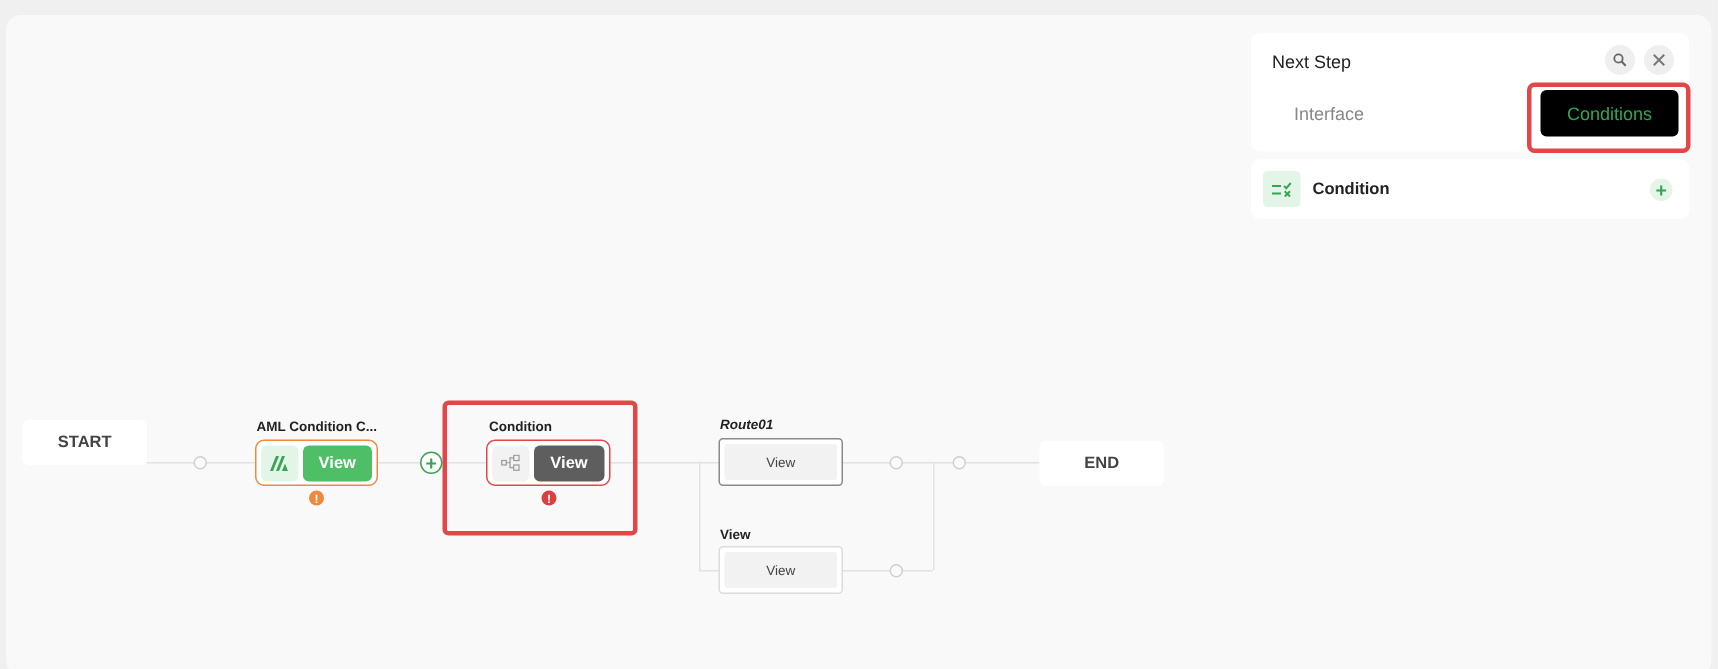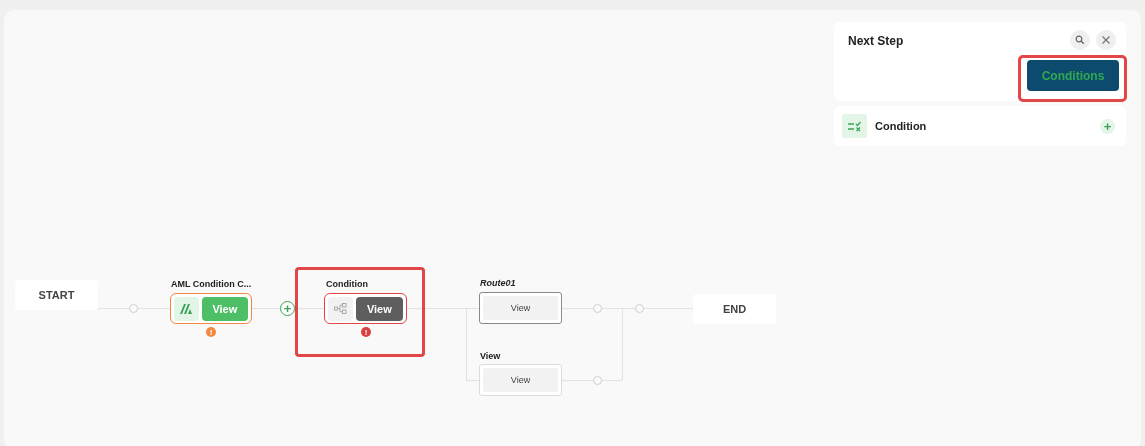--- a/index.html
+++ b/index.html
@@ -12,24 +12,24 @@
   .terminal { position: absolute; height: 30px; background: #fff; border-radius: 4px; display: flex; align-items: center; justify-content: center; font-size: 11px; font-weight: bold; color: #444; }
   .node-title { position: absolute; font-size: 9px; font-weight: bold; color: #222; white-space: nowrap; }
   .node-box { position: absolute; display: flex; align-items: center; gap: 3px; padding: 3px; border-radius: 6px; background: #fff; }
   .icon-tile { width: 25px; height: 24px; border-radius: 4px; display: flex; align-items: center; justify-content: center; }
   .view-btn { height: 24px; border-radius: 4px; display: flex; align-items: center; justify-content: center; font-size: 11px; font-weight: bold; color: #fff; cursor: pointer; }
   .warn { position: absolute; width: 10px; height: 10px; border-radius: 50%; color: #fff; font-size: 8px; font-weight: bold; display: flex; align-items: center; justify-content: center; }
   .route-box { position: absolute; width: 83px; height: 32px; border-radius: 3px; background: #fff; padding: 3px; }
   .route-inner { width: 100%; height: 100%; border-radius: 2px; background: #f2f2f2; display: flex; align-items: center; justify-content: center; font-size: 9px; color: #444; cursor: pointer; }
   .hl { position: absolute; border: 3px solid #e24646; border-radius: 4px; pointer-events: none; }
   .panel { position: absolute; left: 834px; top: 22px; width: 292px; height: 79px; background: #fff; border-radius: 6px; }
-  .panel-title { position: absolute; left: 14px; top: 12px; font-size: 12px; font-weight: bold; color: #222; }
+  .panel-title { position: absolute; left: 14px; top: 12px; font-size: 12px; font-weight: normal; color: #222; }
   .round-btn { position: absolute; width: 20px; height: 20px; border-radius: 50%; background: #efefef; display: flex; align-items: center; justify-content: center; cursor: pointer; }
   .tab { position: absolute; top: 38px; height: 31px; display: flex; align-items: center; justify-content: center; font-size: 12px; color: #888; cursor: pointer; }
-  .tab.active { background: #0c4a6e; color: #2fa84f; font-weight: bold; border-radius: 4px; }
+  .tab.active { background: #000000; color: #2fa84f; font-weight: normal; border-radius: 4px; }
   .cond-card { position: absolute; left: 834px; top: 106px; width: 292px; height: 40px; background: #fff; border-radius: 6px; }
 </style>
 </head>
 <body>
 
 <div class="canvas"></div>
 
 <div class="hline" style="left:98px;top:308px;width:73px;"></div>
 <div class="hline" style="left:251px;top:308px;width:78px;"></div>
 <div class="hline" style="left:407px;top:308px;width:73px;"></div>
@@ -93,20 +93,21 @@
     <svg width="10" height="10" viewBox="0 0 10 10">
         <circle cx="4" cy="4" r="2.8" fill="none" stroke="#666" stroke-width="1.2"></circle>
         <path d="M6 6 L8.8 8.8" stroke="#666" stroke-width="1.4"></path>
       </svg>
   </div>
   <div class="round-btn" style="left:262px;top:8px;">
     <svg width="10" height="10" viewBox="0 0 10 10">
         <path d="M1.5 1.5 L8.5 8.5 M8.5 1.5 L1.5 8.5" stroke="#777" stroke-width="1.3"></path>
       </svg>
   </div>
+  <div class="tab" style="left:10px;width:84px;">Interface</div>
   <div class="tab active" style="left:193px;width:92px;">Conditions</div>
 </div>
 <div class="hl" style="left:1018px;top:55px;width:109px;height:47px;border-radius:5px;"></div>
 
 <div class="cond-card">
   <div class="abs" style="left:8px;top:8px;width:25px;height:24px;border-radius:3px;background:#e3f5e7;display:flex;align-items:center;justify-content:center;">
     <svg width="15" height="11" viewBox="0 0 15 11">
         <path d="M1 3 H7 M1 8 H7" stroke="#3aa356" stroke-width="1.4"></path>
         <path d="M9 3 L10.5 4.5 L13.5 1" fill="none" stroke="#3aa356" stroke-width="1.3"></path>
         <path d="M9.5 6.5 L13 10 M13 6.5 L9.5 10" stroke="#3aa356" stroke-width="1.3"></path>

